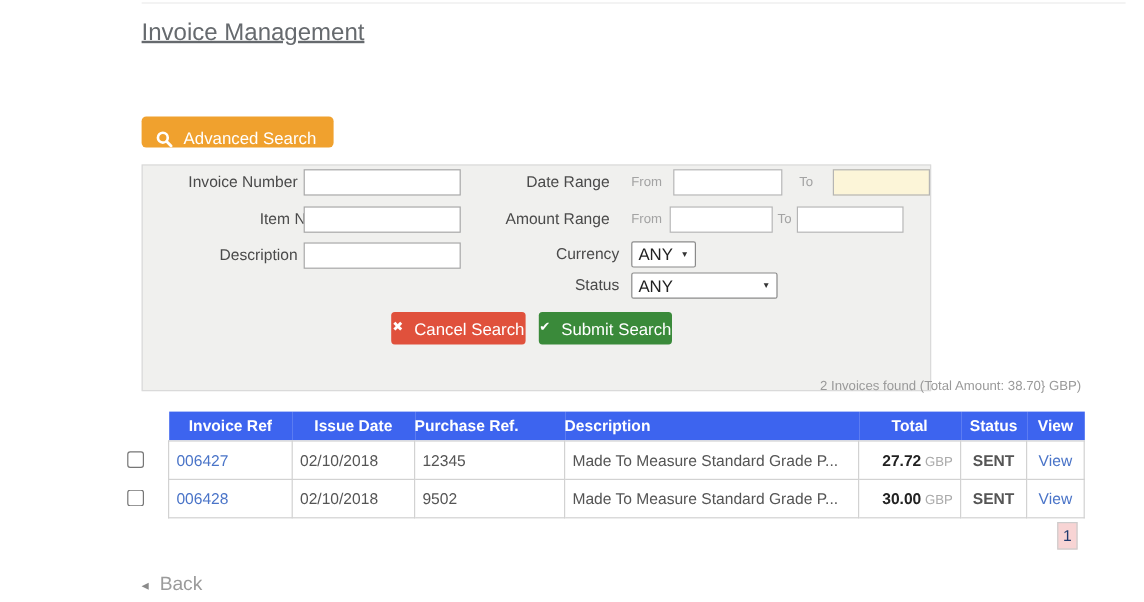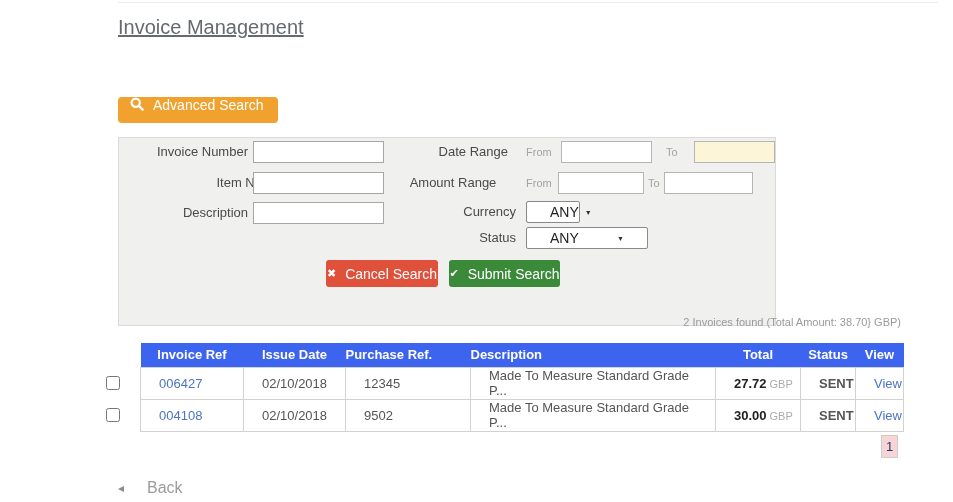--- a/index.html
+++ b/index.html
@@ -7,77 +7,77 @@
     font-family:"Liberation Sans", sans-serif; position:relative; overflow:hidden; }
 
   .abs { position:absolute; }
 
   #top-line { left:118px; top:2px; width:820px; height:1px; background:#ececec; }
 
   #page-title { left:118px; top:16px; font-size:20px; color:#666a6e;text-decoration:underline; }
 
   
   #adv-search-btn { left:118px; top:97px; height:26px; background:#f0a12e;
-    border-radius:4px; color:#fff; font-size:14px; display:flex; align-items:flex-start;
+    border-radius:4px; color:#fff; font-size:14px; display:flex; align-items:flex-end;
     padding:0 14px 0 12px; cursor:pointer; gap:9px; }
   #adv-search-btn svg { display:block; }
 
   
   #search-panel { left:118px; top:137px; width:658px; height:189px;
     background:#f0f0ee; border:1px solid #dadada; }
   .fld-label { position:absolute; font-size:13px; color:#4a4a4a; height:22px;
     line-height:22px; text-align:right; }
   .mini-label { position:absolute; font-size:11px; color:#a3a3a3; height:22px;
     line-height:22px; }
   .txt { position:absolute; height:22px; border:1px solid #a6a6a6; background:#fff;
     font-size:13px; padding:0 4px; font-family:"Liberation Sans", sans-serif; }
   .txt.range { border-color:#b5b5b5; }
   .txt.cream { background:#fcf5d8; }
 
   .select { position:absolute; height:22px; background:#fff; border:1px solid #8a8a8a;
     border-radius:2px; display:flex; align-items:center; justify-content:space-between;
-    padding:0 23px; font-size:14px; color:#222; cursor:pointer; }
+    padding:0 5px; font-size:14px; color:#222; cursor:pointer; }
   .select .chev { font-size:7px; color:#333; margin-left:6px; }
 
   .form-btn { position:absolute; height:27px; border-radius:3px; color:#fff;
     font-size:14px; display:flex; align-items:center; justify-content:center;
     gap:9px; cursor:pointer; }
   #cancel-btn { left:207px; top:122px; width:112px; background:#e0513c; }
   #submit-btn { left:330px; top:122px; width:111px; background:#3a8a3a; }
   .btn-ico { font-size:11px; line-height:1; }
 
   
   #results-summary { top:316px; right:52px; font-size:11px; color:#9a9a9a; }
 
   #invoice-table { left:140px; top:343px; width:763px; border-collapse:collapse;
     table-layout:fixed; }
   #invoice-table th { background:#3d64ef; color:#fff; font-size:13px; font-weight:bold;
     height:24px; padding:0; }
   #invoice-table td { background:#fff; border:1px solid #d2d2d2; font-size:13px;
-    color:#555; height:32px; padding:0 18px; }
+    color:#555; height:32px; padding:0 6px; }
   th.c, td.c { }
   th.l, td.l { text-align:left; padding-left:7px; }
   td.total-cell { text-align:right; padding-right:14px; white-space:nowrap; }
   .total-num { font-weight:bold; color:#222; }
   .total-cur { font-size:11px; color:#aaa; margin-left:3px; }
   td.status-cell { color:#f4511e; font-weight:bold; text-align:center; }
   td.view-cell { background:#ececec; text-align:center; }
   a.tbl-link { color:#4a74c8; text-decoration:none; font-size:13px; cursor:pointer; }
 
   .row-check { position:absolute; left:106px; width:14px; height:14px; cursor:pointer; }
   #chk-0 { top:376px; } #chk-1 { top:408px; }
 
   #pagination-page { left:881px; top:435px; width:17px; height:23px;
     background:#f8d4d4; border:1px solid #cccccc; color:#203a6e; font-size:13px;
     display:flex; align-items:center; justify-content:center; cursor:pointer; }
 
   #back-link { left:118px; top:479px; display:flex; align-items:center; gap:9px;
     cursor:pointer; }
   #back-arrow { font-size:12px; color:#8a8a8a; }
-  #back-label { font-size:16px; color:#9b9b9b;margin-left:14px; }
+  #back-label { font-size:16px; color:#9b9b9b; }
 </style>
 </head>
 <body>
 
 <div id="top-line" class="abs"></div>
 
 <div id="page-title" class="abs">Invoice Management</div>
 
 <div id="adv-search-btn" class="abs">
   <span>
@@ -99,21 +99,21 @@
 
   <span class="fld-label" style="left:0; top:64px; width:129px;">Description</span>
   <input class="txt" style="left: 134px; top: 64px; width: 131px;" type="text">
 
   <span class="fld-label" style="left:289px; top:3px; width:100px;">Date Range</span>
   <span class="mini-label" style="left:407px; top:3px;">From</span>
   <input class="txt range" style="left: 442px; top: 3px; width: 91px;" type="text">
   <span class="mini-label" style="left:547px; top:3px;">To</span>
   <input class="txt range cream" style="left: 575px; top: 3px; width: 81px;" type="text">
 
-  <span class="fld-label" style="left:279px; top:34px; width:110px;text-align:center;">Amount Range</span>
+  <span class="fld-label" style="left:279px; top:34px; width:110px;">Amount Range</span>
   <span class="mini-label" style="left:407px; top:34px;">From</span>
   <input class="txt range" style="left: 439px; top: 34px; width: 86px;" type="text">
   <span class="mini-label" style="left:529px; top:34px;">To</span>
   <input class="txt range" style="left: 545px; top: 34px; width: 89px;" type="text">
 
   <span class="fld-label" style="left:297px; top:63px; width:100px;">Currency</span>
   <div class="select" style="left:407px; top:63px; width:54px;">
     <span>ANY</span>
     <span class="chev">▼</span>
   </div>
@@ -166,21 +166,21 @@
       <td class="c">02/10/2018</td>
       <td class="l">12345</td>
       <td class="l">Made To Measure Standard Grade P...</td>
       <td class="total-cell">
         <span class="total-num">27.72</span><span class="total-cur">GBP</span>
       </td>
       <td class="status-cell">SENT</td>
       <td class="view-cell"><a class="tbl-link">View</a></td>
     </tr>
     <tr>
-      <td class="c"><a class="tbl-link">004108</a></td>
+      <td class="c"><a class="tbl-link">006428</a></td>
       <td class="c">02/10/2018</td>
       <td class="l">9502</td>
       <td class="l">Made To Measure Standard Grade P...</td>
       <td class="total-cell">
         <span class="total-num">30.00</span><span class="total-cur">GBP</span>
       </td>
       <td class="status-cell">SENT</td>
       <td class="view-cell"><a class="tbl-link">View</a></td>
     </tr>
   </tbody>

